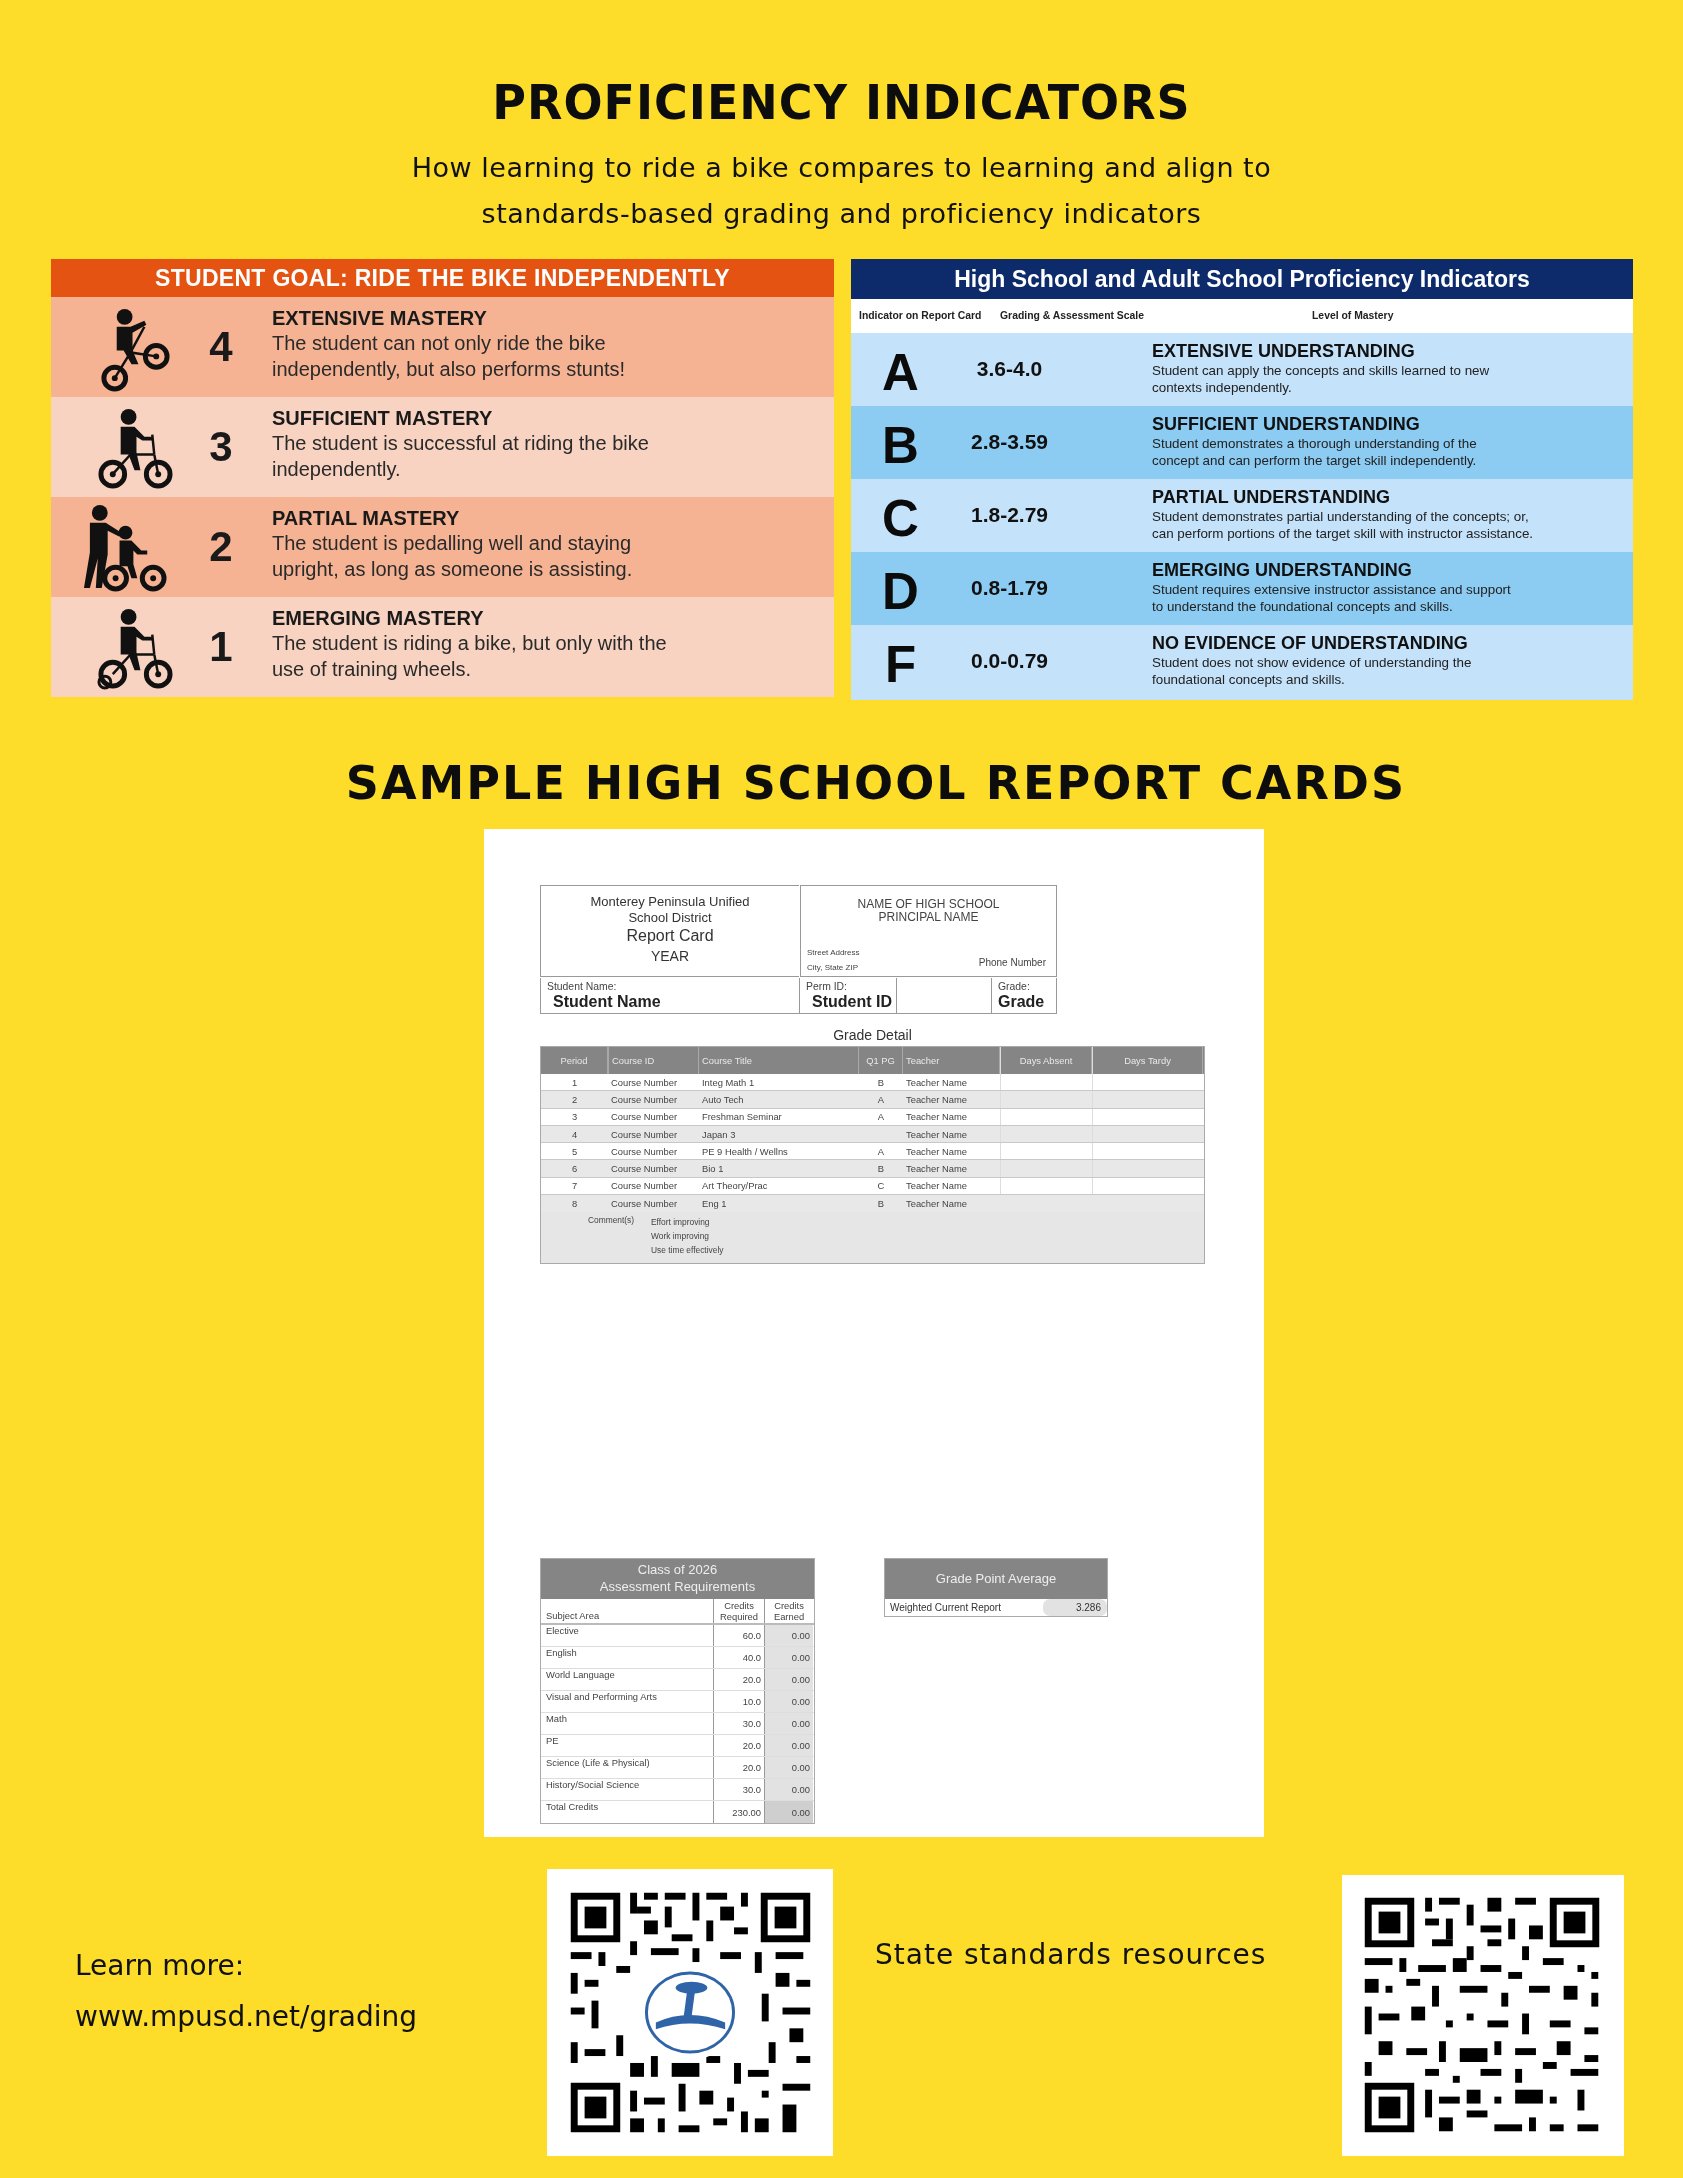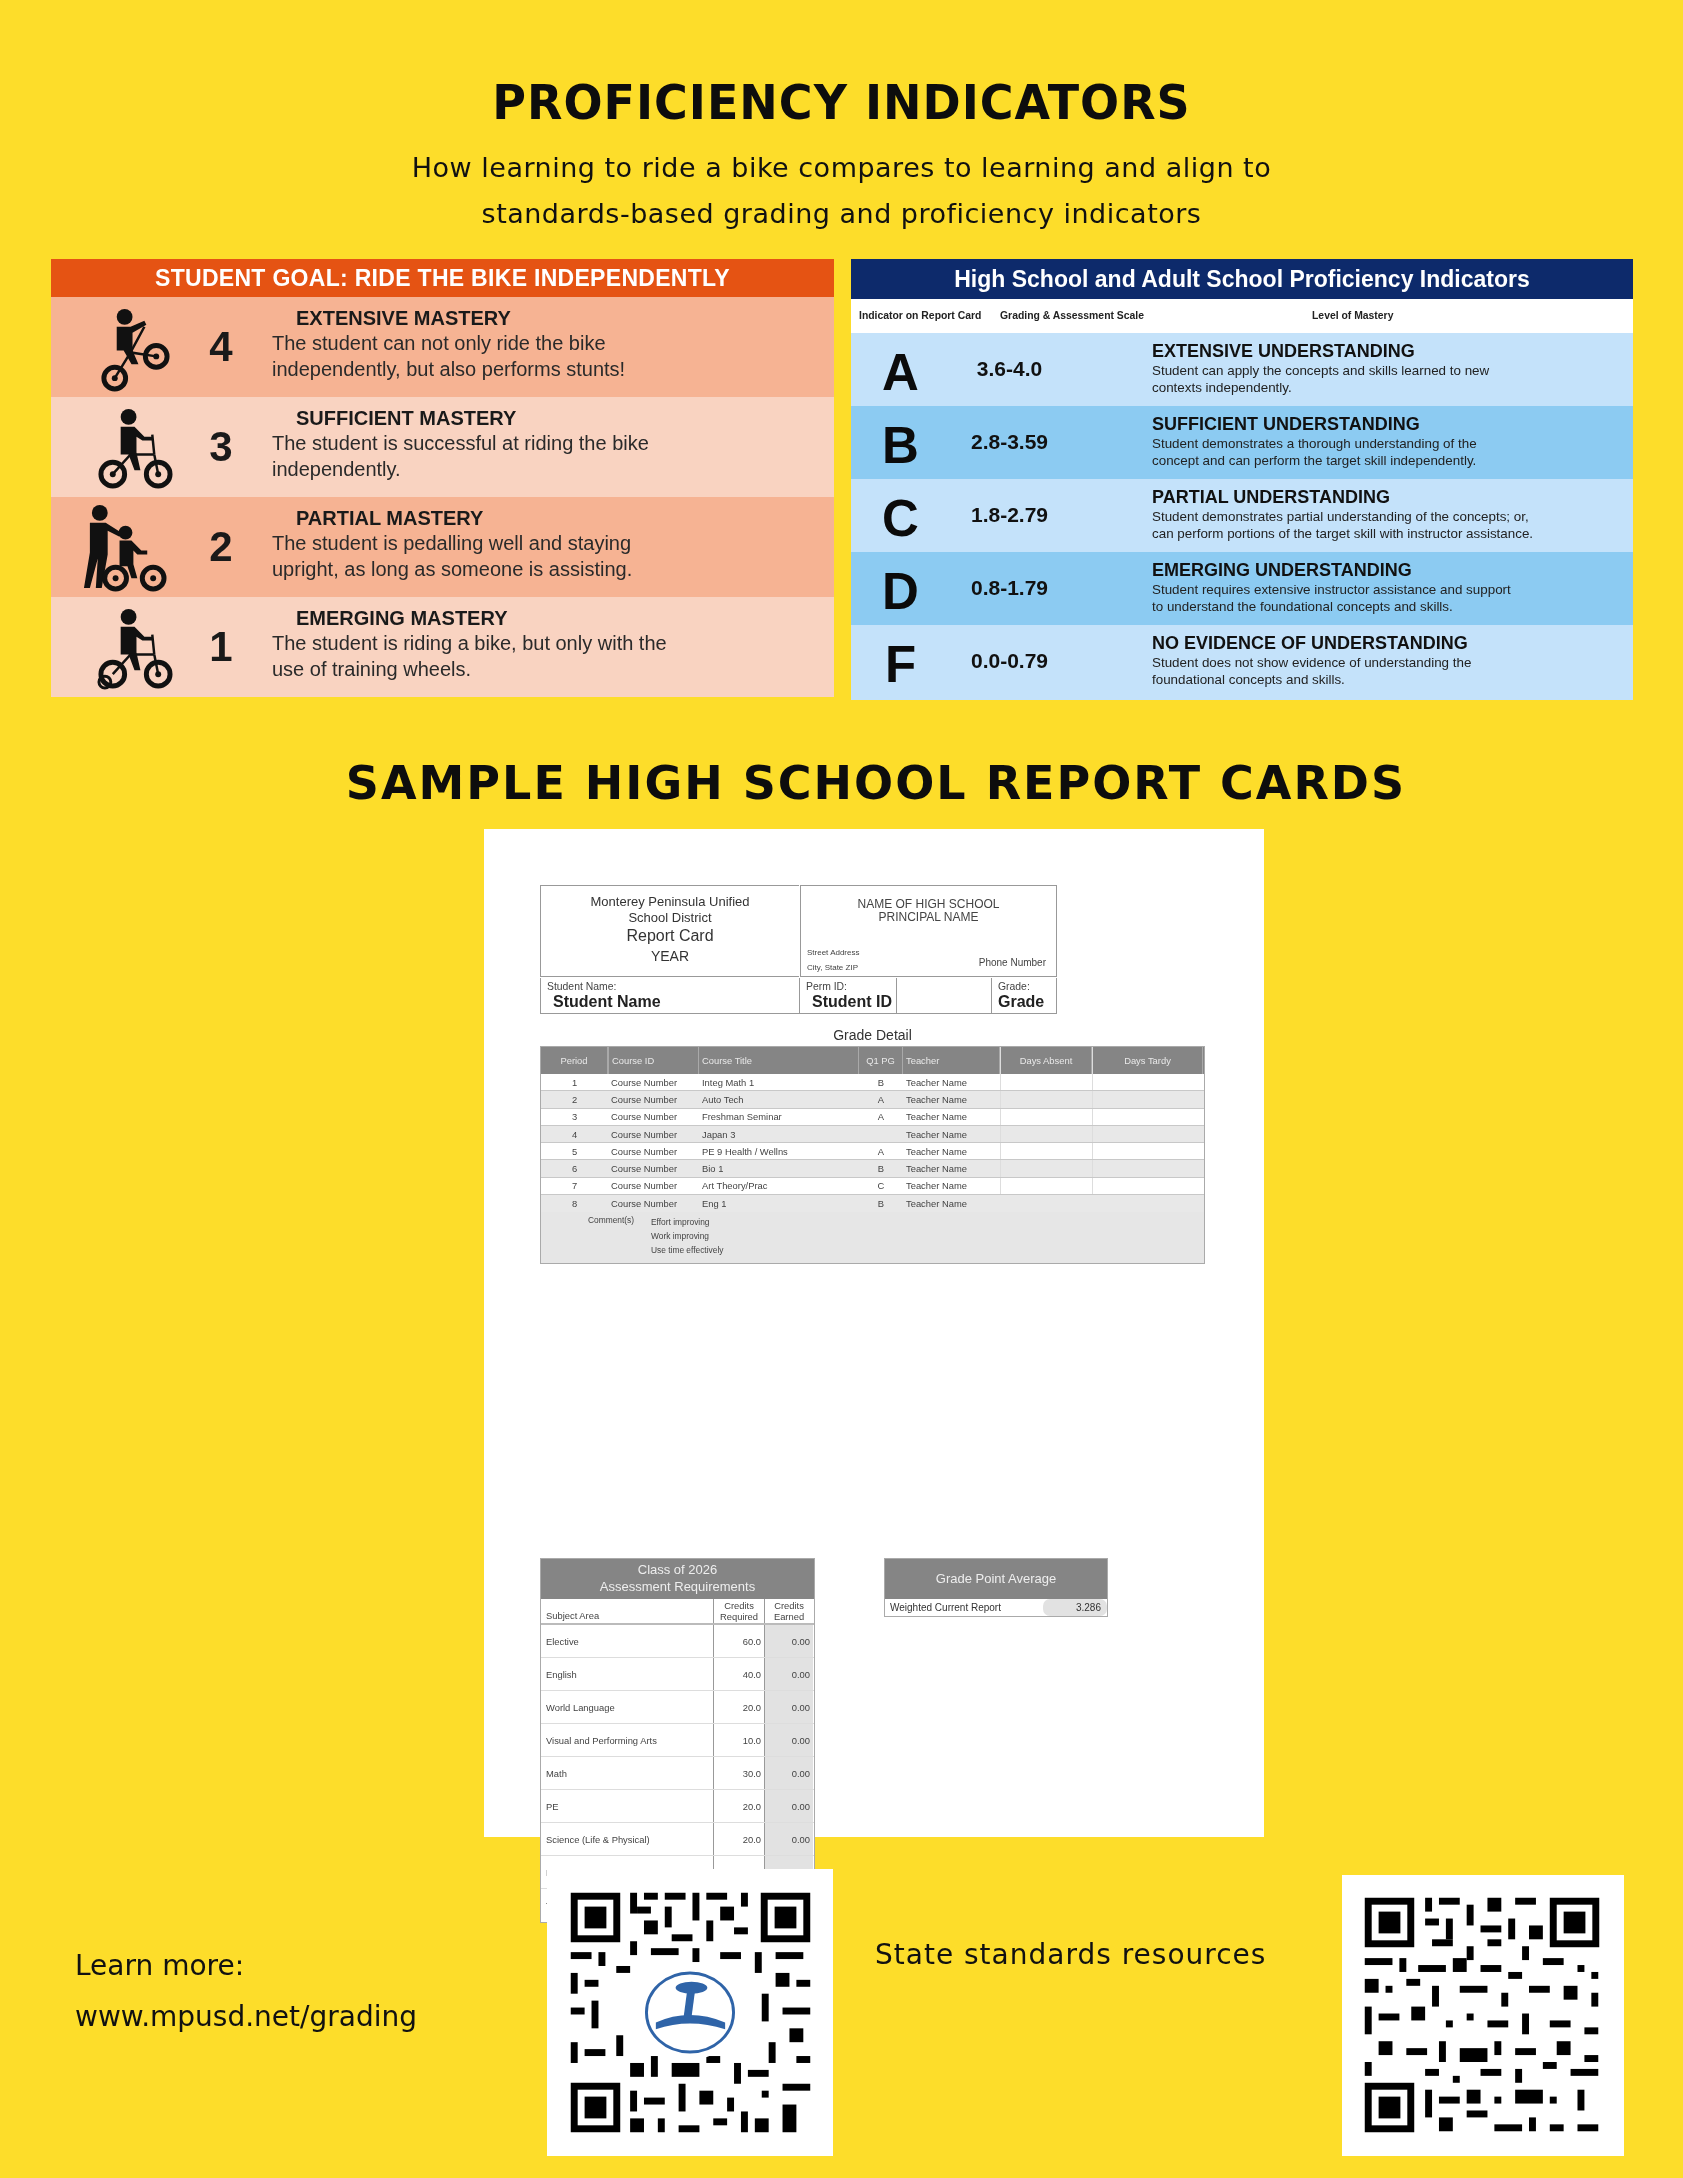--- a/index.html
+++ b/index.html
@@ -43,21 +43,21 @@
     height: 100px; position: relative; display: flex; align-items: center;
   }
   .bike-row.dark { background: #f6b393; }
   .bike-row.light { background: #f9d3c1; }
   .bike-icon { position: absolute; left: 44px; top: 8px; width: 79px; height: 87px; }
   .bike-level {
     position: absolute; left: 150px; width: 40px; text-align: center;
     font-weight: bold; font-size: 42px; color: #1a1a1a;
   }
   .bike-text { position: absolute; left: 221px; top: 10px; width: 554px; }
-  .bike-text .t { font-weight: bold; font-size: 20px; color: #1a1a1a; margin-left: 24px; }
+  .bike-text .t { font-weight: bold; font-size: 20px; color: #1a1a1a; }
   .bike-text .d { font-size: 20px; line-height: 26px; color: #2a2a2a; }
 
   
   .hs-panel { left: 851px; top: 259px; width: 782px; height: 440px; }
   .hs-header {
     height: 40px; background: #0d2a6b; color: #fff;
     font-weight: bold; font-size: 23px; text-align: center; line-height: 40px;
   }
   .hs-colheads {
     height: 34px; background: #fff; position: relative;
@@ -132,21 +132,21 @@
   .gd-comments .items { position: absolute; left: 110px; top: 3px; line-height: 14px; }
 
   .grad-table {
     position: absolute; left: 56px; top: 729px; width: 275px;
     border: 1.5px solid #aaa; background: #fff;
   }
   .grad-head {
     height: 40px; background: #858585; color: #eee; text-align: center;
     font-size: 13px; line-height: 17px; padding-top: 2px;
   }
-  .grad-row { display: flex; height: 33px; font-size: 9.4px; color: #444; border-bottom: 1px solid #ddd; align-items: center; }
+  .grad-row { display: flex; height: 22px; font-size: 9.4px; color: #444; border-bottom: 1px solid #ddd; align-items: flex-start; }
   .grad-row.colhead { height: 26px; border-bottom: 2px solid #bbb; align-items: flex-end; }
   .grad-row .s { width: 172px; padding-left: 5px; }
   .grad-row .r { width: 51px; text-align: right; padding-right: 3px; border-left: 1px solid #999; height: 100%; display: flex; align-items: center; justify-content: flex-end; }
   .grad-row .e { width: 49px; text-align: right; padding-right: 3px; background: #e2e2e2; border-left: 1px solid #999; height: 100%; display: flex; align-items: center; justify-content: flex-end; }
   .grad-row.colhead .r, .grad-row.colhead .e { justify-content: center; text-align: center; line-height: 11px; padding-right: 0; background: #fff; }
   .grad-row.total .e { background: #cfcfcf; }
   .grad-row.colhead .s { padding-bottom: 2px; }
 
   .gpa-table {
     position: absolute; left: 400px; top: 729px; width: 224px;

